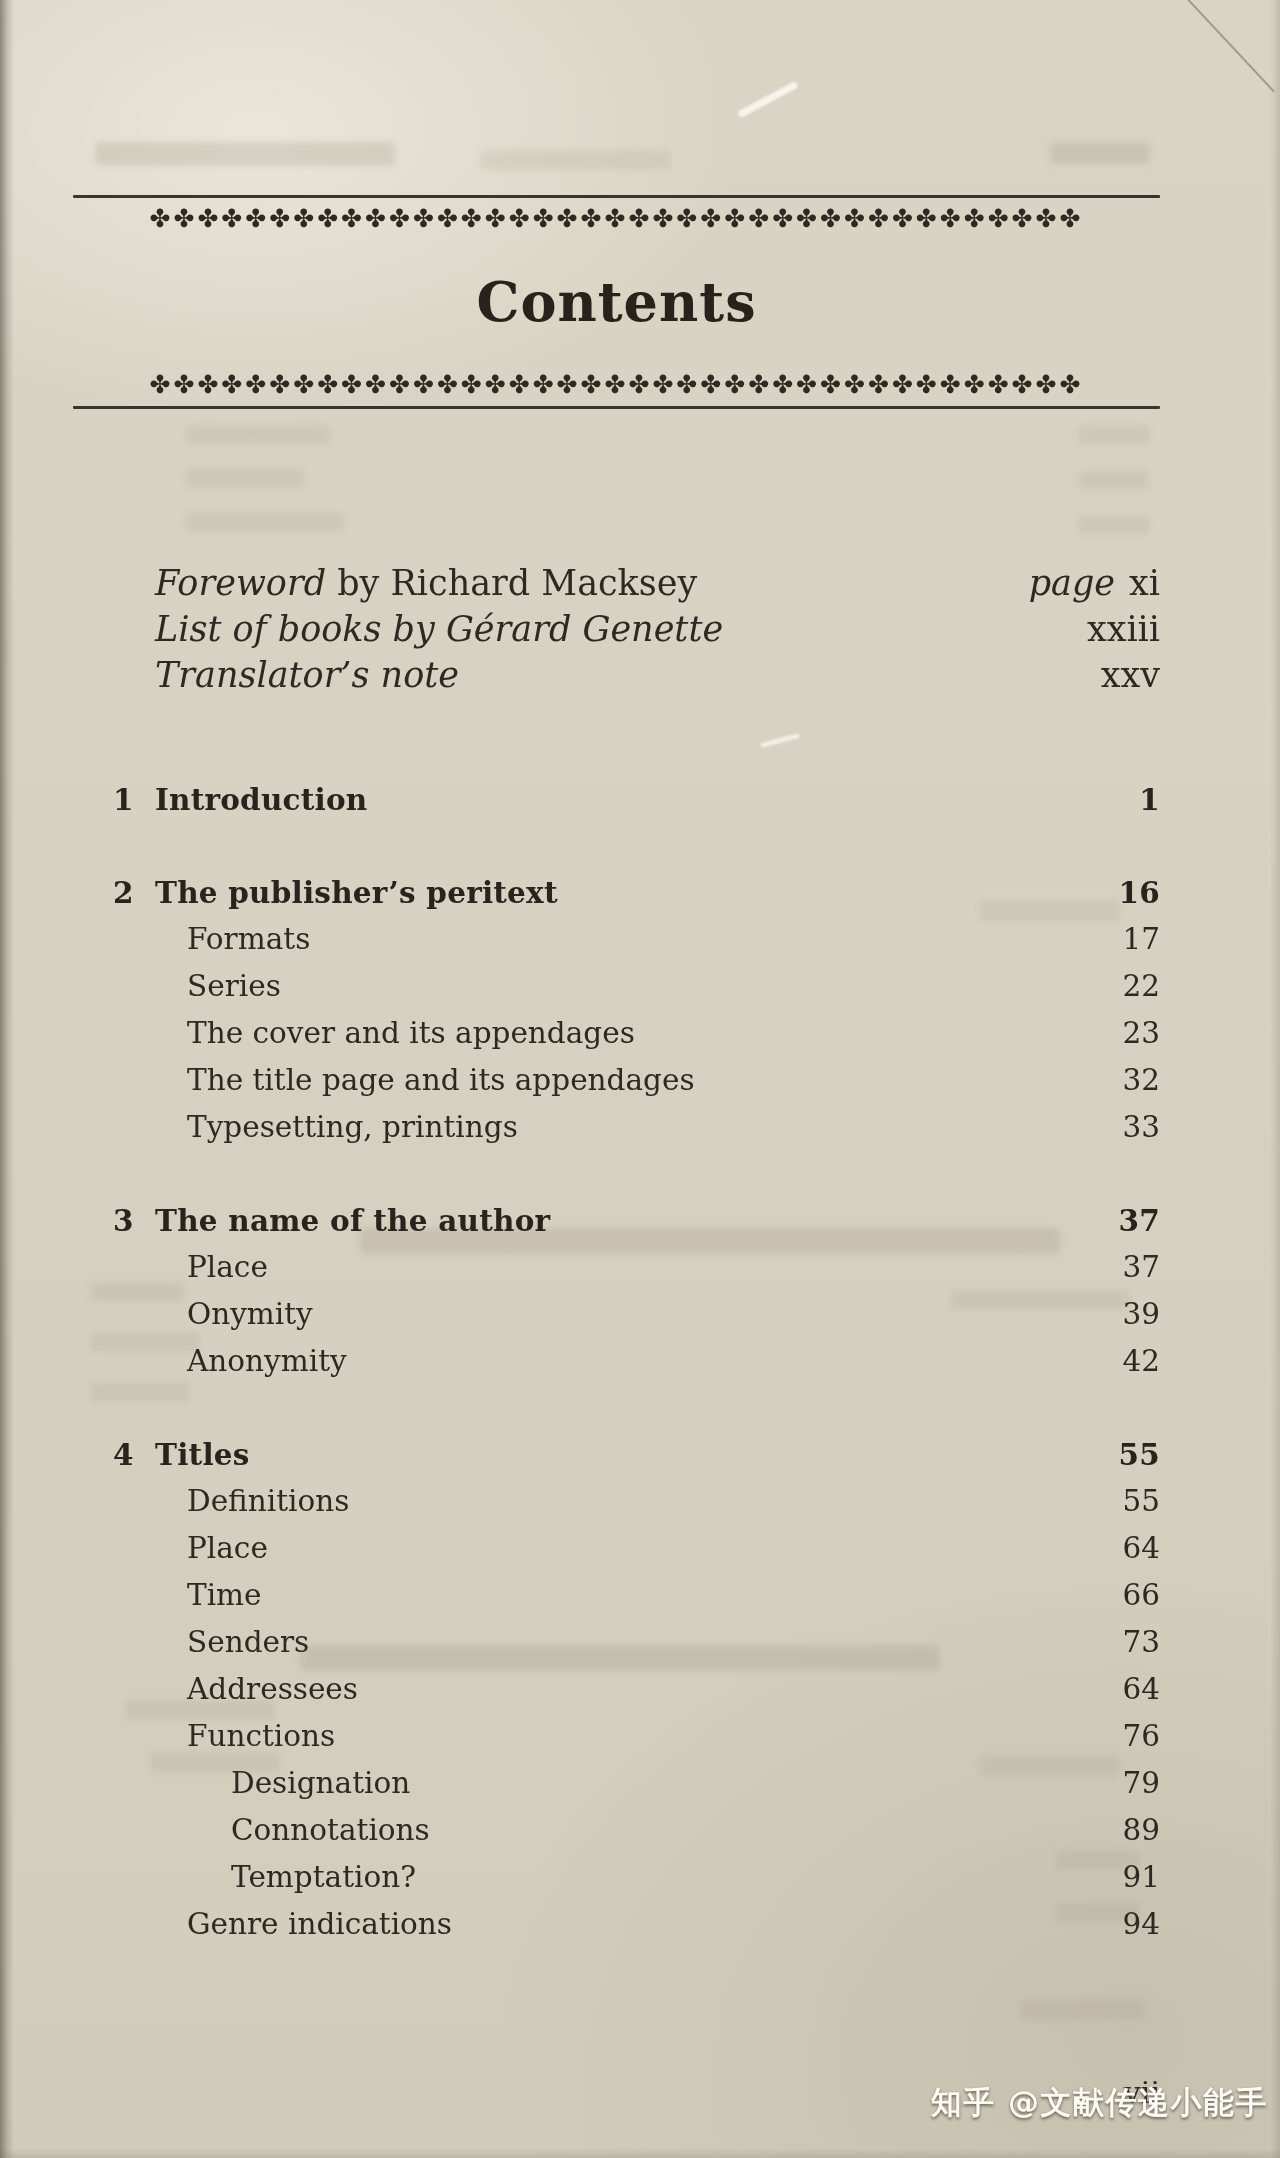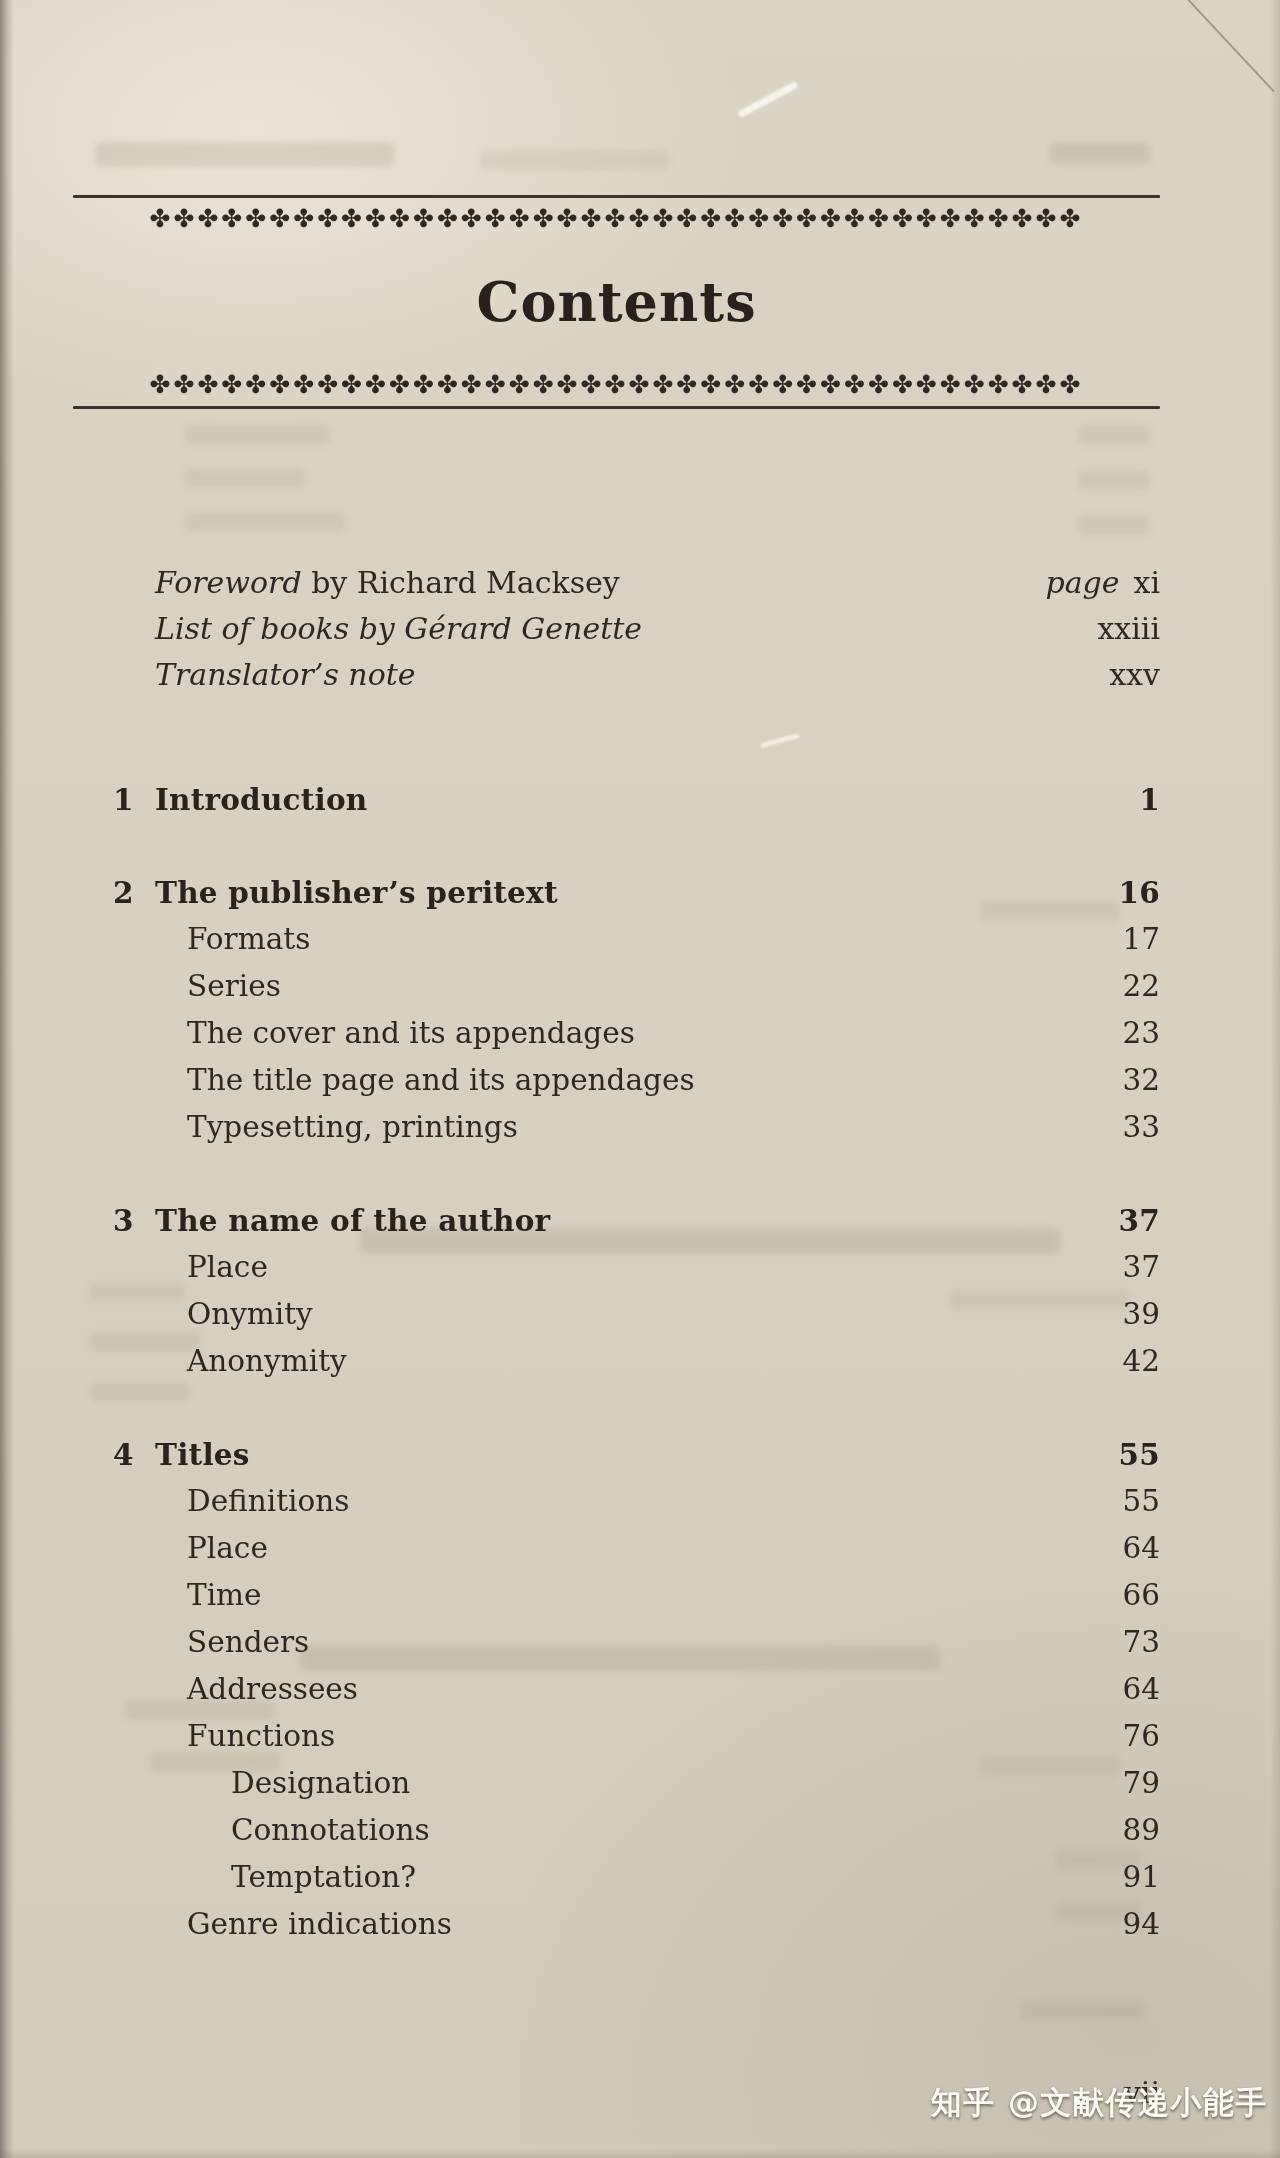--- a/index.html
+++ b/index.html
@@ -37,21 +37,21 @@
   
   .toc-header{ position:absolute; left:73px; top:195px; width:1087px; }
   .rule{ height:3px; background:#3a352c; border-radius:1px; }
   .orn-row{ font-family:"DejaVu Sans", sans-serif; font-size:25px; line-height:42px;
     letter-spacing:3px; white-space:nowrap; overflow:hidden; color:#2e2a22; text-align:center; }
   .title-line{ height:124px; display:flex; align-items:center; justify-content:center; }
   h1{ font-size:54px; font-weight:700; letter-spacing:1px; color:#27231c; }
 
   
   .front-matter{ position:absolute; left:155px; top:560px; width:1005px; }
-  .fm-row{ display:flex; line-height:46px; font-size:30px; }
+  .fm-row{ display:flex; line-height:46px; font-size:35px; }
   .fm-label{ flex:1; }
   .fm-italic, .fm-prefix{ font-style:italic; }
   .fm-pagewrap{ min-width:200px; text-align:right; }
   .fm-prefix{ margin-right:14px; }
 
   
   .toc{ position:absolute; left:113px; top:776px; width:1047px; }
   .toc-row{ display:flex; line-height:47px; font-size:29.5px; }
   .toc-row .num{ width:42px; }
   .toc-row .ttl{ flex:1; }

